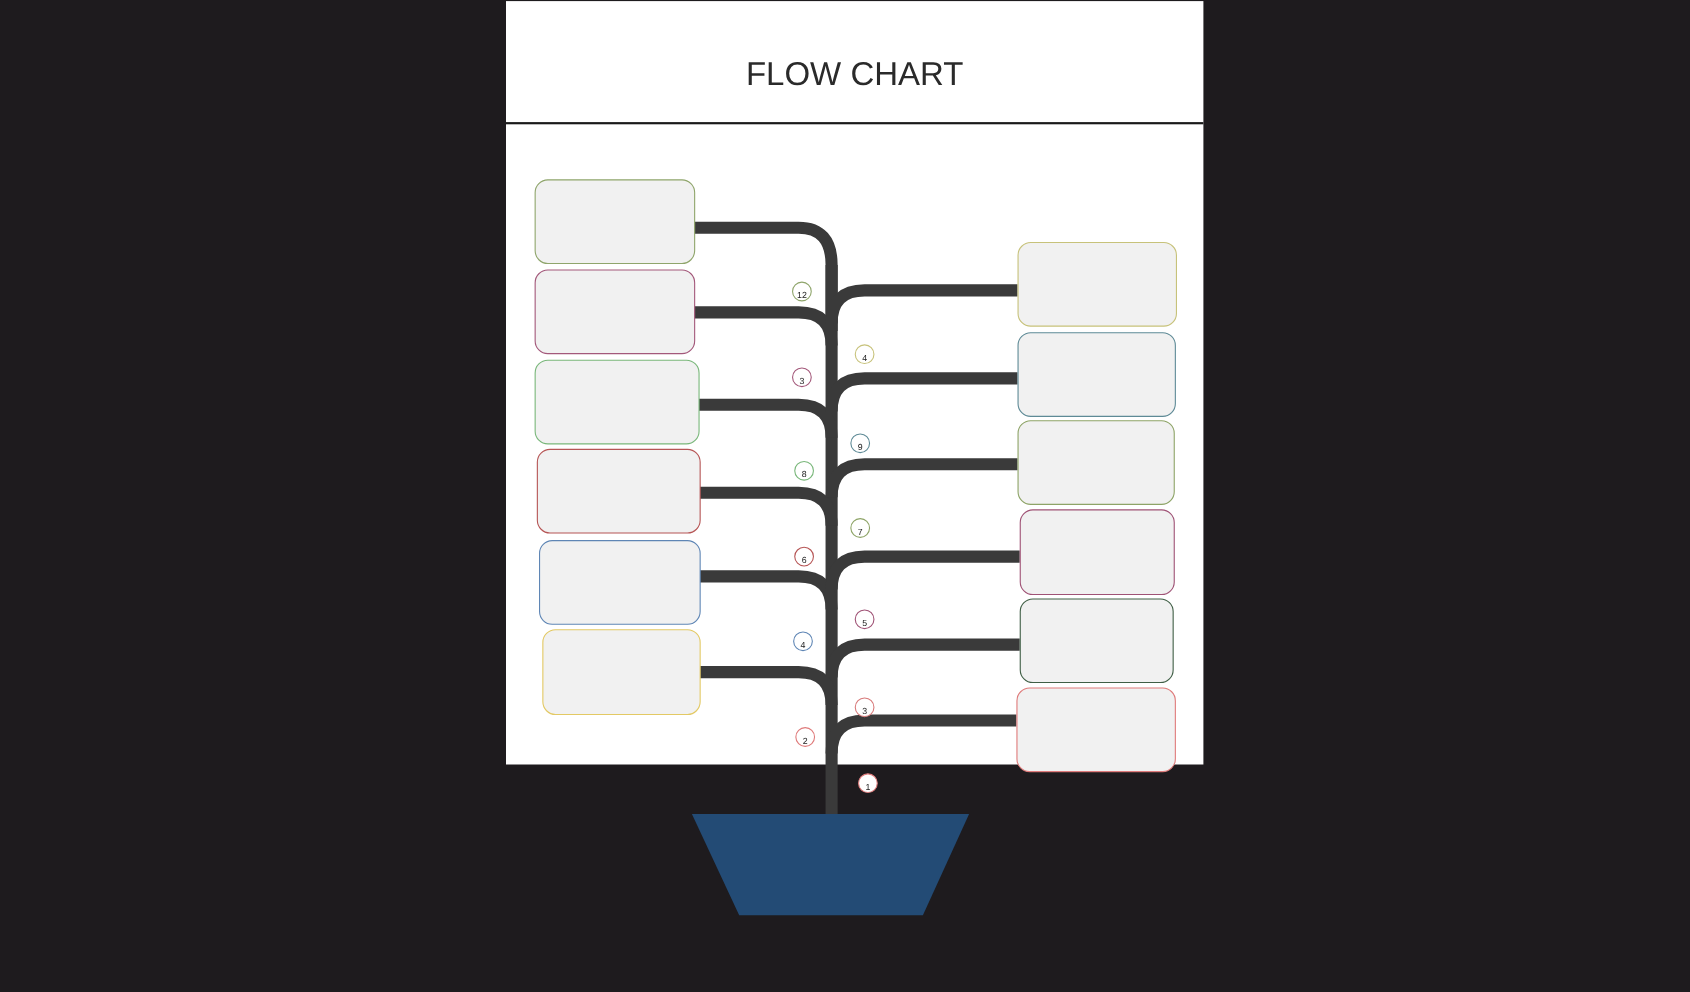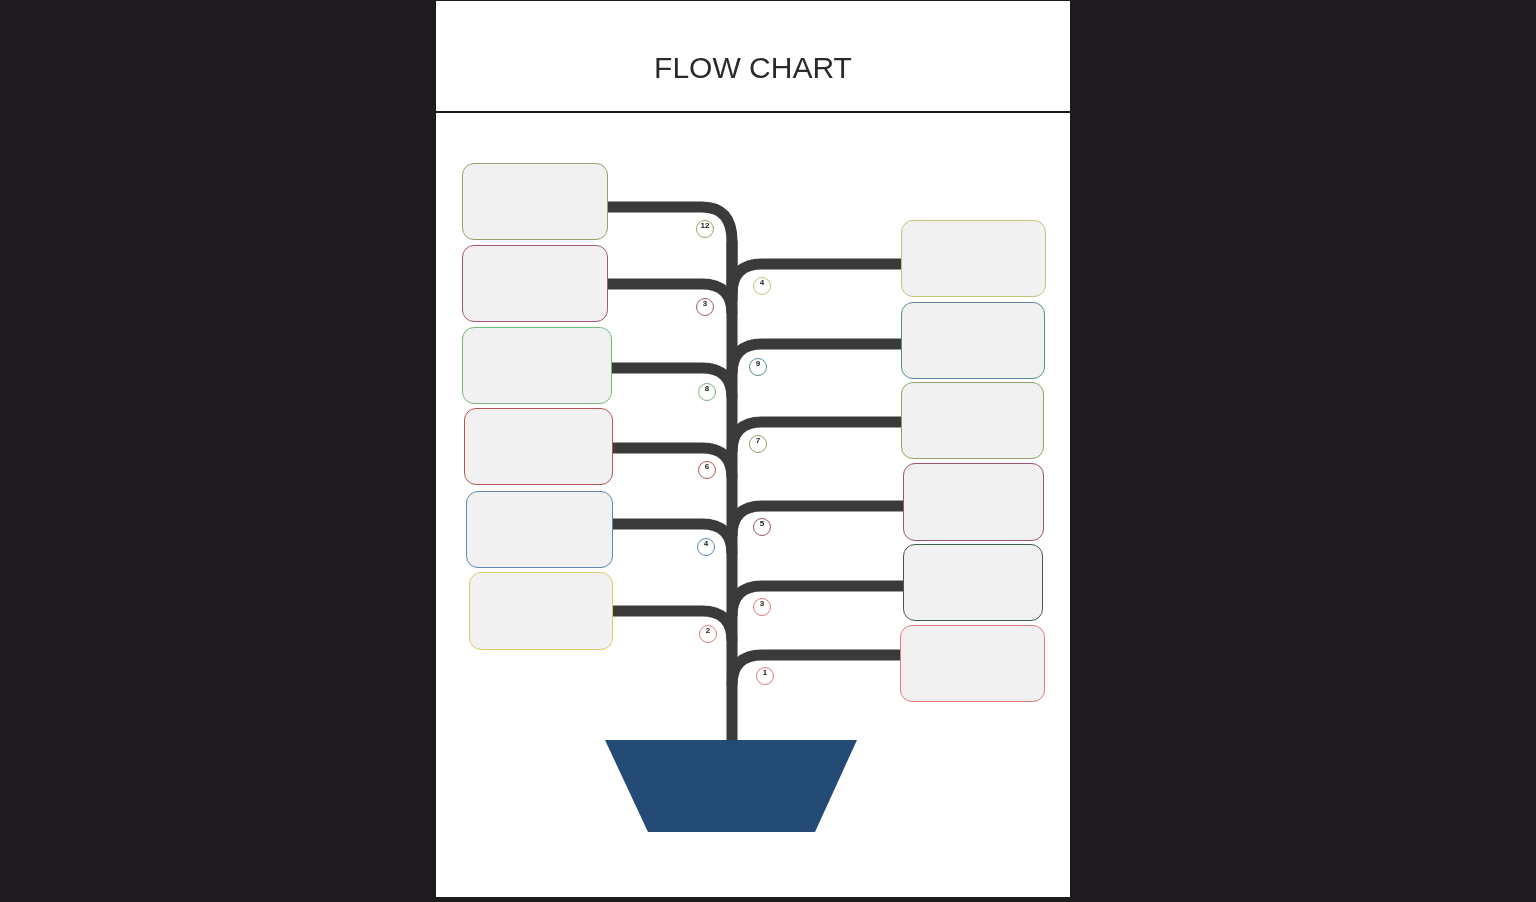--- a/index.html
+++ b/index.html
@@ -2,41 +2,41 @@
 <html><head>
 <meta charset="utf-8">
 <style>
   html, body { margin: 0; padding: 0; }
   body {
     width: 1536px; height: 902px; background: #1e1b1e;
     position: relative; overflow: hidden;
     font-family: "Liberation Sans", sans-serif;
   }
   .page {
-    position: absolute; left: 436px; top: 1px; width: 634px; height: 896px;
+    position: absolute; left: 460px; top: 1px; width: 634px; height: 694px;
     background: #ffffff;
   }
   .header {
     position: absolute; left: 0; top: 0; width: 634px; height: 110px;
     border-bottom: 2px solid #1a1a1a;
   }
   .title {
     position: absolute; left: 0; top: 50px; width: 634px; text-align: center;
     font-size: 30px; color: #2a2a2a; letter-spacing: 0px;
   }
   svg.tree { position: absolute; left: 0; top: 0; }
   .box {
     position: absolute; box-sizing: border-box; background: #f1f1f1;
     border: 1.5px solid #999; border-radius: 12px;
   }
   .badge {
     position: absolute; width: 18px; height: 18px; box-sizing: border-box;
     border: 1.5px solid #999; border-radius: 50%; background: #fff;
-    font-size: 8px; font-weight: bold; color: #222;
-    display: flex; align-items: flex-start; justify-content: center;
+    font-size: 8px; font-weight: normal; color: #222;
+    display: flex; align-items: flex-end; justify-content: center; margin-top: 36px;
   }
 </style>
 </head>
 <body>
 
 <div class="page">
   <div class="header">
     <div class="title">FLOW CHART</div>
   </div>
 

